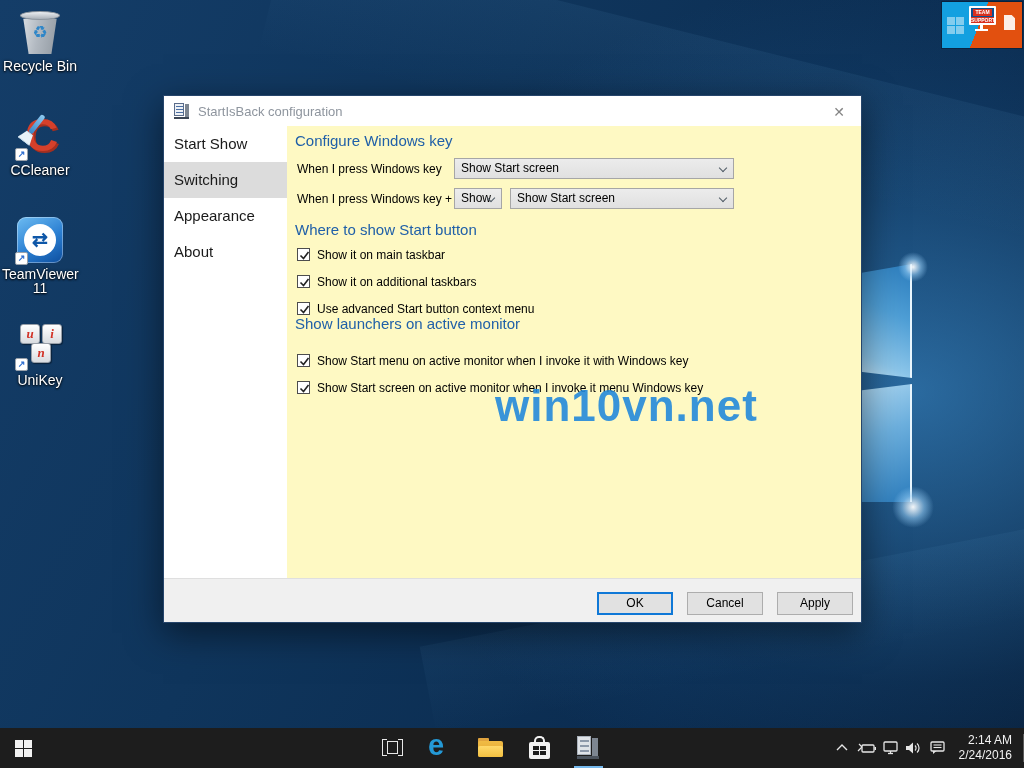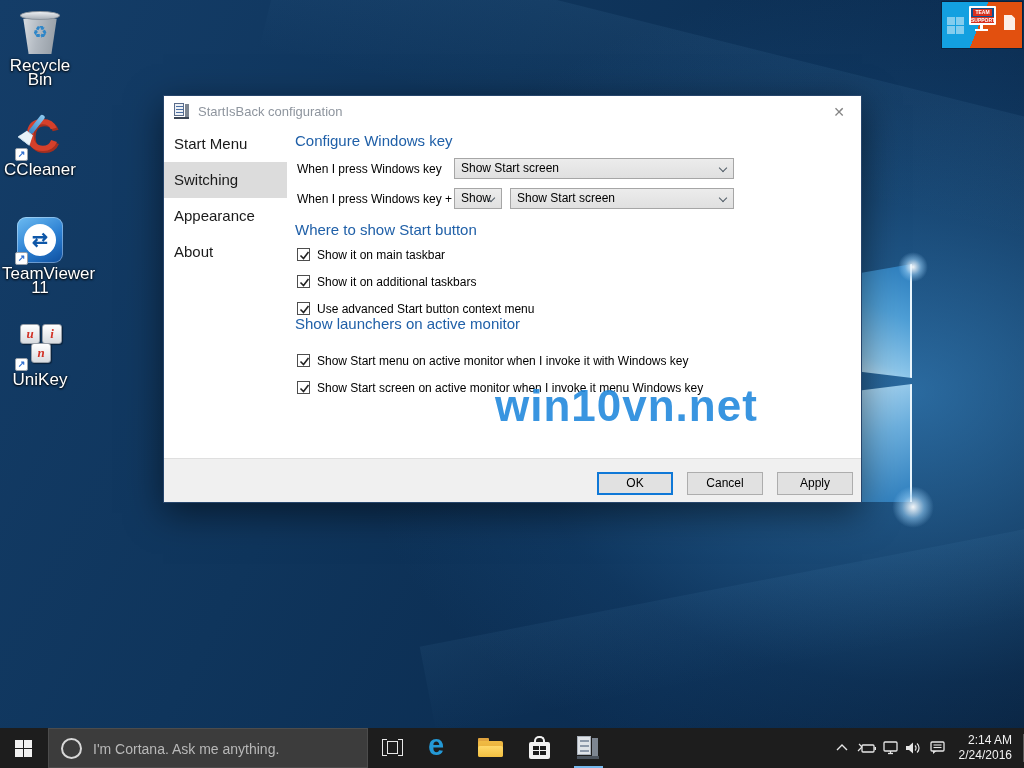--- a/index.html
+++ b/index.html
@@ -27,21 +27,21 @@
     clip-path:polygon(0 7%,100% 0,100% 100%,0 100%);
     border-right:2px solid #eaf7ff; }
   .glow { position:absolute; border-radius:50%;
     background:radial-gradient(circle, rgba(255,255,255,.95), rgba(150,205,245,.55) 38%, rgba(150,205,245,0) 70%); }
   .g1 { left:898px; top:252px; width:30px; height:30px; }
   .g2 { left:892px; top:486px; width:42px; height:42px; }
 
   
   .dicon { position:absolute; left:2px; width:76px; text-align:center; }
   .dicon .art { position:relative; width:48px; height:48px; margin:0 auto; }
-  .dicon .lbl { margin-top:3px; font-size:17px; color:#fff; text-shadow:0 1px 2px rgba(0,0,0,.95), 0 0 3px rgba(0,0,0,.7); line-height:14px; }
+  .dicon .lbl { margin-top:3px; font-size:14px; color:#fff; text-shadow:0 1px 2px rgba(0,0,0,.95), 0 0 3px rgba(0,0,0,.7); line-height:14px; }
   .shortcut { position:absolute; left:-1px; bottom:-1px; width:13px; height:13px; background:#fff; border:1px solid #9aa2ab; border-radius:2px; font-size:9px; font-weight:bold; color:#2f6fd0; line-height:11px; text-align:center; }
   
   .bin-body { position:absolute; left:5px; top:6px; width:38px; height:40px;
     clip-path:polygon(6% 12%, 94% 12%, 80% 100%, 20% 100%);
     background:linear-gradient(100deg,#dde1e6 0%, #b2b9c1 45%, #8f979f 100%); }
   .bin-rim { position:absolute; left:4px; top:3px; width:40px; height:9px; border-radius:50%;
     background:linear-gradient(#eceff2,#aab1b9); border:1px solid #8f979f; }
   .bin-glyph { position:absolute; left:0; right:0; top:14px; font-size:17px; color:#2f86c8; }
   
   .cc-c { position:absolute; left:9px; top:-4px; font-size:46px; font-weight:900; color:#d5402b; text-shadow:2px 2px 0 #a32f20; }
@@ -64,21 +64,21 @@
   .bn-grid div { background:#dff2fb; }
   .bn-mon { position:absolute; left:27px; top:4px; width:27px; height:19px; background:#0a4f91; border:2px solid #fff; border-radius:1px; }
   .bn-chip { position:absolute; left:2px; top:1px; right:2px; height:7px; background:#d82f1e; color:#fff; font-size:5px; line-height:7px; text-align:center; font-weight:bold; }
   .bn-sup { position:absolute; left:0px; bottom:0px; right:0px; height:6px; background:#d82f1e; color:#fff; font-size:5px; line-height:6px; text-align:center; font-weight:bold; }
   .bn-stand { position:absolute; left:38px; top:23px; width:3px; height:4px; background:#fff; }
   .bn-base { position:absolute; left:33px; top:27px; width:13px; height:2px; background:#fff; }
   .bn-doc { position:absolute; left:62px; top:13px; width:11px; height:15px; background:#fff;
     clip-path:polygon(0 0, 70% 0, 100% 22%, 100% 100%, 0 100%); opacity:.9; }
 
   
-  .dialog { position:absolute; left:163px; top:95px; width:699px; height:408px; background:#ffffff;
+  .dialog { position:absolute; left:163px; top:95px; width:699px; height:528px; background:#fef9c3;
     border:1px solid #26456b; box-shadow:0 10px 34px rgba(0,0,0,.5); }
   .titlebar { position:absolute; left:0; top:0; right:0; height:30px; background:#fff; }
   .title-ico { position:absolute; left:10px; top:7px; width:16px; height:16px; }
   .ti-page { position:absolute; left:0; top:0; width:10px; height:13px; background:#eef1f5; border:1px solid #5a6c8a;
     background-image:repeating-linear-gradient(#4a6fa5 0 1px, transparent 1px 3px); background-position:1px 2px; background-size:7px 9px; background-repeat:no-repeat; }
   .ti-slab { position:absolute; left:11px; top:1px; width:4px; height:13px; background:#7d8691; }
   .ti-base { position:absolute; left:0px; top:14px; width:15px; height:2px; background:#3c4654; }
   .title-text { position:absolute; left:34px; top:8px; font-size:13px; color:#8e959e; }
   .close-x { position:absolute; right:12px; top:6px; width:20px; height:20px; font-size:14px; color:#848484; text-align:center; line-height:20px; cursor:default; }
 
@@ -217,21 +217,21 @@
     <div class="title-ico">
       <div class="ti-page"></div>
       <div class="ti-slab"></div>
       <div class="ti-base"></div>
     </div>
     <div class="title-text">StartIsBack configuration</div>
     <div class="close-x">✕</div>
   </div>
 
   <div class="nav">
-    <div class="nav-item">Start Menu</div>
+    <div class="nav-item">Start Show</div>
     <div class="nav-item sel">Switching</div>
     <div class="nav-item">Appearance</div>
     <div class="nav-item">About</div>
   </div>
 
   <div class="content">
     <div class="h-blue h1">Configure Windows key</div>
 
     <div class="lab lab1">When I press Windows key</div>
     <div class="combo cb1">
@@ -308,24 +308,20 @@
 <div class="taskbar">
   <div class="start-btn">
     <div class="flag">
         <div></div>
         <div></div>
         <div></div>
         <div></div>
       </div>
   </div>
 
-  <div class="search">
-    <div class="cort-ring"></div>
-    <div class="search-text">I'm Cortana. Ask me anything.</div>
-  </div>
 
   <div class="slot s1">
     <div class="tv-ico">
       <div class="br bl"></div>
       <div class="ctr"></div>
       <div class="br brr"></div>
     </div>
   </div>
   <div class="slot s2">
     <span class="edge-e">e</span>

